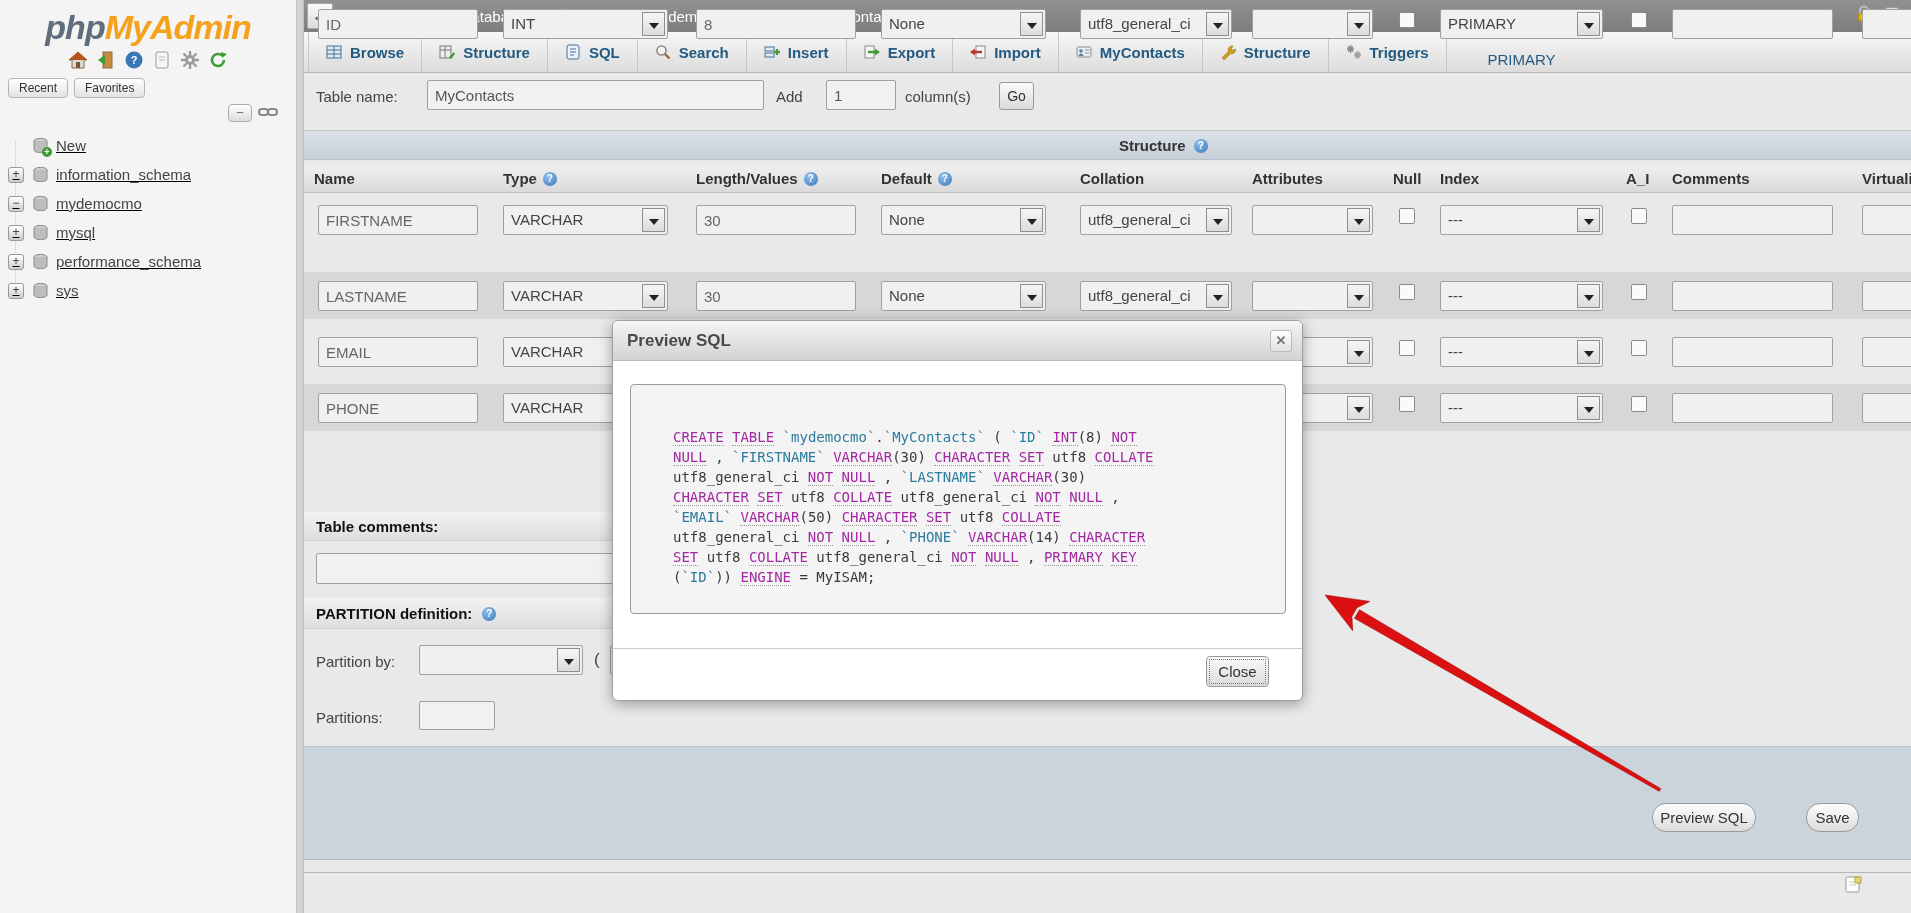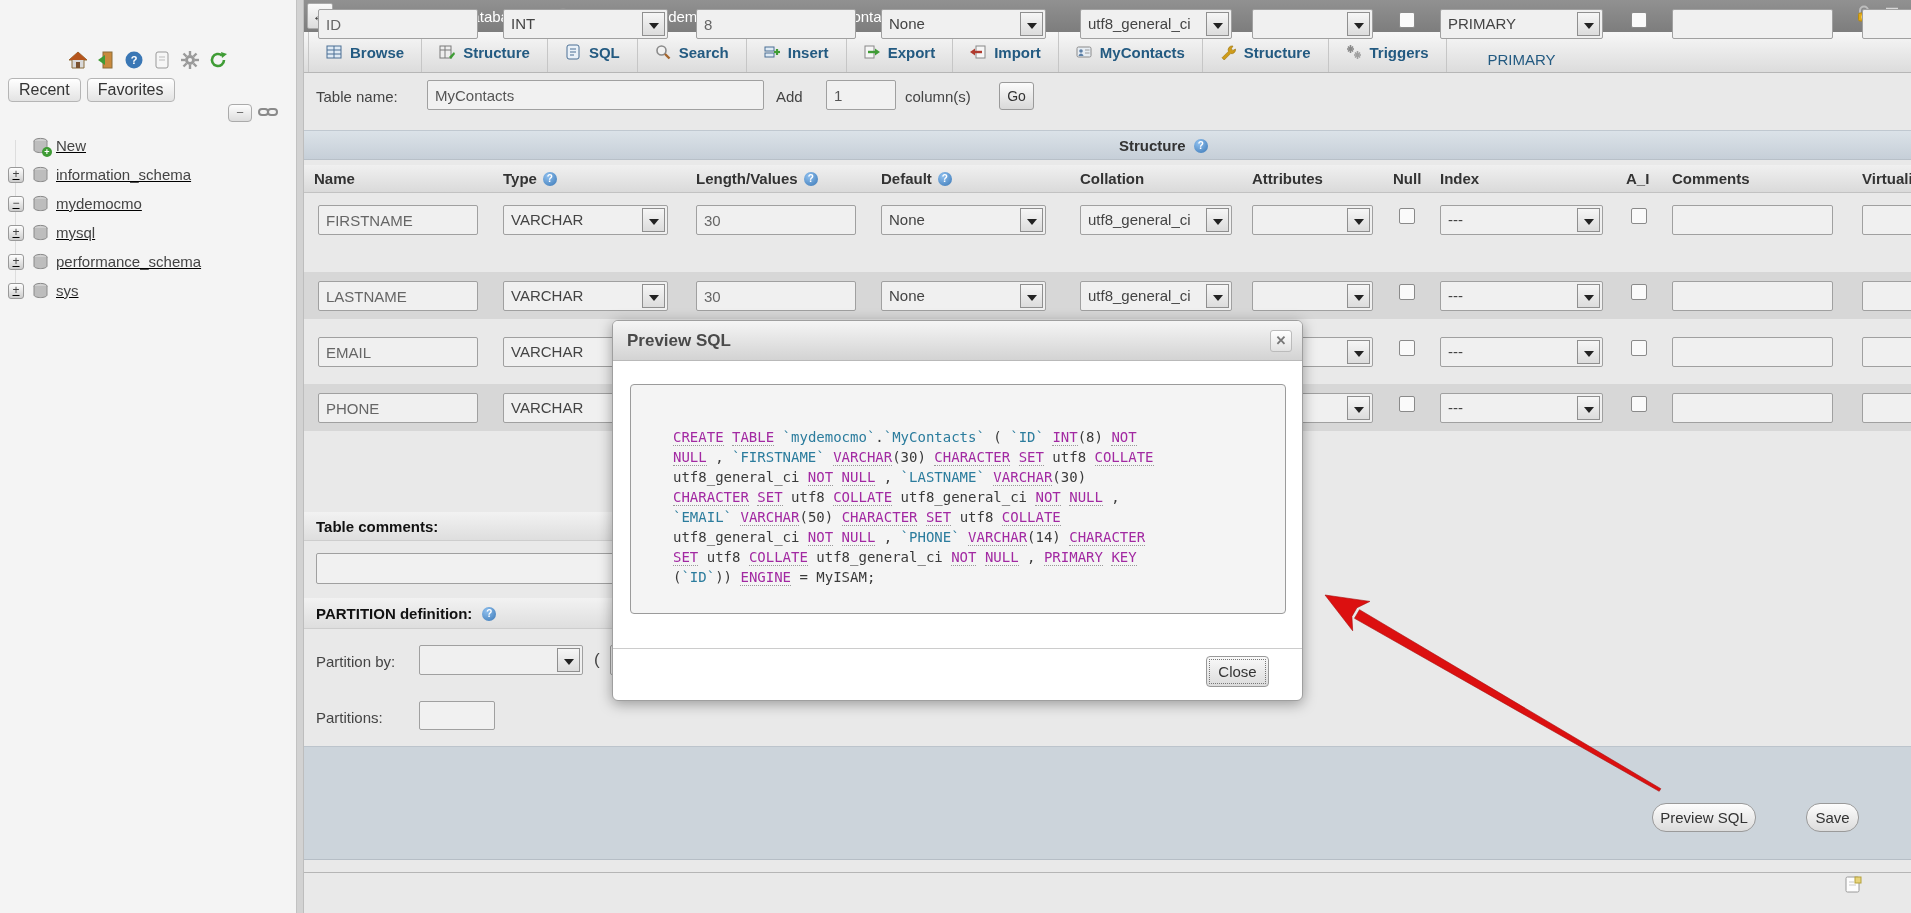--- a/index.html
+++ b/index.html
@@ -8,21 +8,21 @@
   #page { position:relative; width:1911px; height:913px; overflow:hidden; background:#e9e9e9; }
 
   
   #sidebar { position:absolute; left:0; top:0; width:296px; height:913px; background:#f4f4f4; }
   .logo { position:absolute; left:0; top:8px; width:296px; text-align:center; font-size:34px; font-weight:bold; font-style:italic; letter-spacing:-1px; }
   .logo .lphp { color:#5f6e7d; }
   .logo .lrest { color:#f5a11b; }
   .side-icons { position:absolute; left:0; top:50px; width:296px; display:flex; justify-content:center; gap:8px; }
   .side-icons .sicon { width:20px; height:20px; display:inline-block; cursor:pointer; }
   .side-tabs { position:absolute; left:8px; top:78px; display:flex; gap:6px; }
-  .pill { border:1px solid #b5b5b5; border-radius:4px; background:linear-gradient(#ffffff,#e3e3e3); padding:2px 10px; font-size:16px; color:#333; }
+  .pill { border:1px solid #b5b5b5; border-radius:4px; background:linear-gradient(#ffffff,#e3e3e3); padding:2px 10px; font-size:12px; color:#333; }
   .collapse-row { position:absolute; right:18px; top:104px; display:flex; gap:6px; align-items:center; }
   .sqbtn { width:24px; height:18px; border:1px solid #aaa; border-radius:4px; background:linear-gradient(#fdfdfd,#ddd); color:#666; font-size:13px; line-height:15px; text-align:center; }
   .tree { position:absolute; left:0; top:131px; width:296px; }
   .treeline { position:absolute; left:15px; top:140px; height:150px; border-left:1px solid #ddd; }
   .titem { position:relative; height:29px; display:flex; align-items:center; padding-left:8px; cursor:pointer;text-decoration:underline; }
   .texp { width:16px; height:16px; border:1px solid #999; border-radius:3px; background:linear-gradient(#fff,#ccc); font-size:12px; line-height:13px; text-align:center; color:#444; margin-right:8px; flex:0 0 16px; }
   .texp:empty { visibility:hidden; }
   .tdb { position:relative; width:17px; height:17px; margin-right:7px; flex:0 0 17px; }
   .titem:first-of-type .tdb::after { content:"+"; position:absolute; right:-3px; bottom:-3px; width:10px; height:10px; background:#3f9c35; border-radius:50%; color:#fff; font-size:9px; line-height:10px; text-align:center; font-weight:bold; }
   .tlabel { font-size:15px; color:#444; }
@@ -106,20 +106,21 @@
   #arrow-svg { position:absolute; left:0; top:0; z-index:50; pointer-events:none; }
 
   #console-icon { position:absolute; left:1845px; top:876px; width:18px; height:17px; }
 </style>
 </head>
 <body>
 
 <div id="page">
 
   <div id="sidebar">
+    <div class="logo"><span class="lphp">php</span><span class="lrest">MyAdmin</span></div>
 
     <div class="side-icons">
       <span class="sicon"><svg viewBox="0 0 20 20">
             <polygon points="10,2 19,10 16,10 16,18 4,18 4,10 1,10" fill="#d9d9d9" stroke="#8a6d3b"></polygon>
             <polygon points="10,2 19,10 1,10" fill="#b5541c"></polygon>
             <rect x="8" y="12" width="4" height="6" fill="#7a5230"></rect>
           </svg></span>
       <span class="sicon"><svg viewBox="0 0 20 20">
             <rect x="7" y="2" width="9" height="16" fill="#c98a3d" stroke="#8a6d3b"></rect>
             <polygon points="2,10 9,5 9,15" fill="#3f9c35"></polygon>

